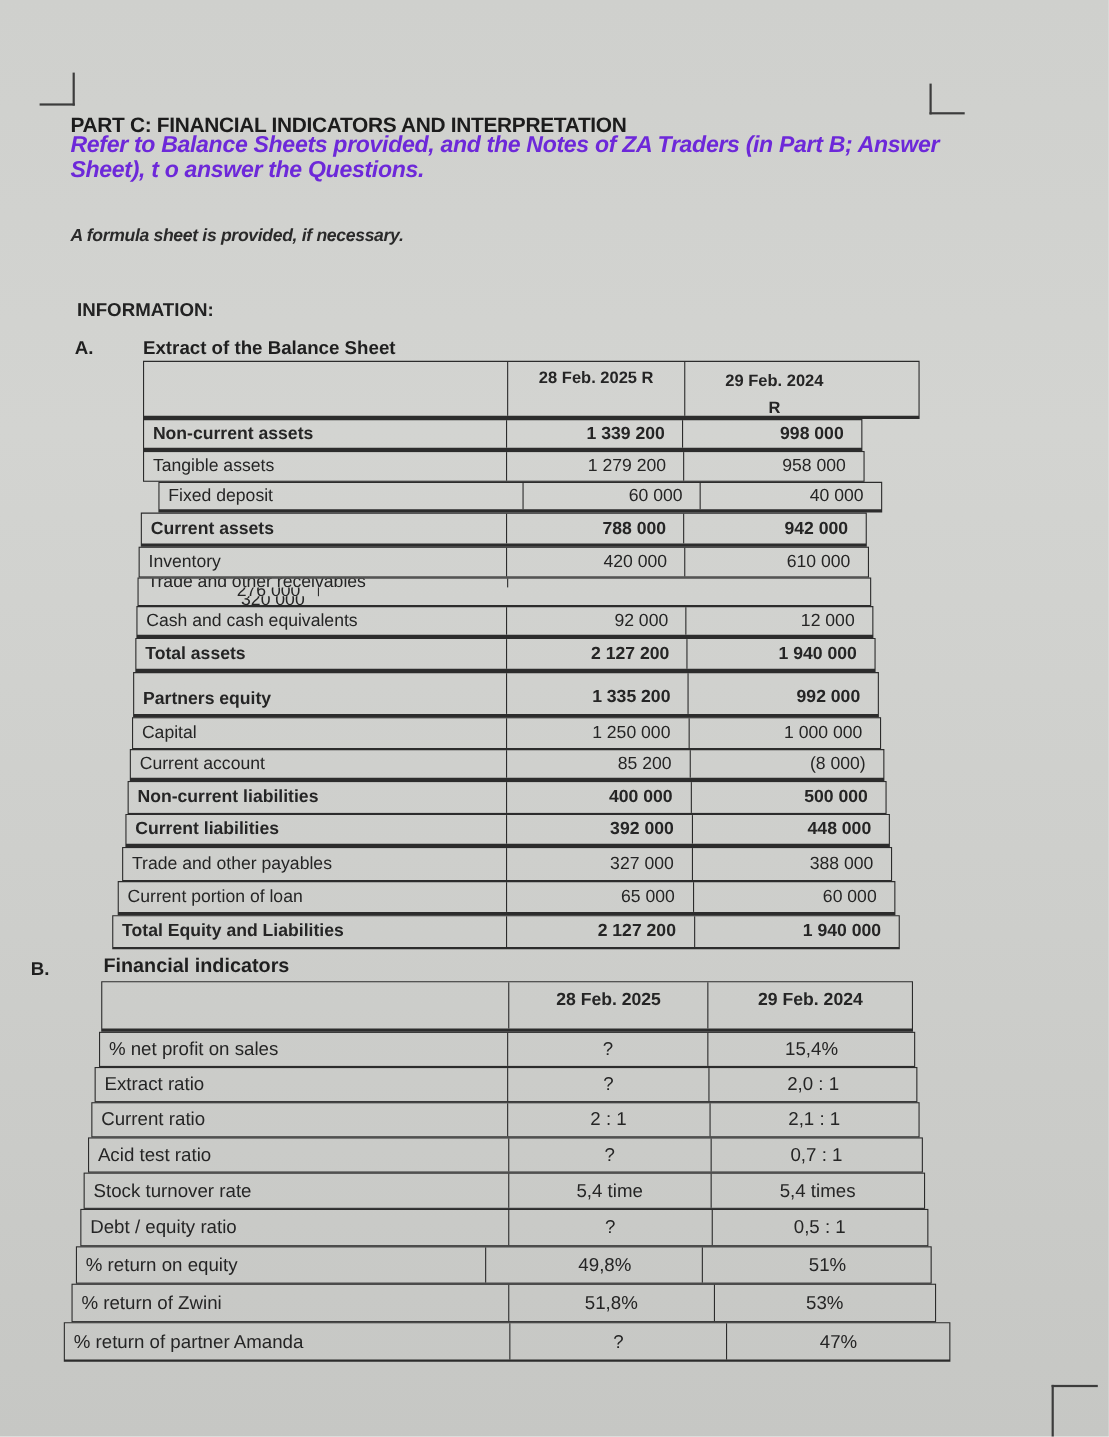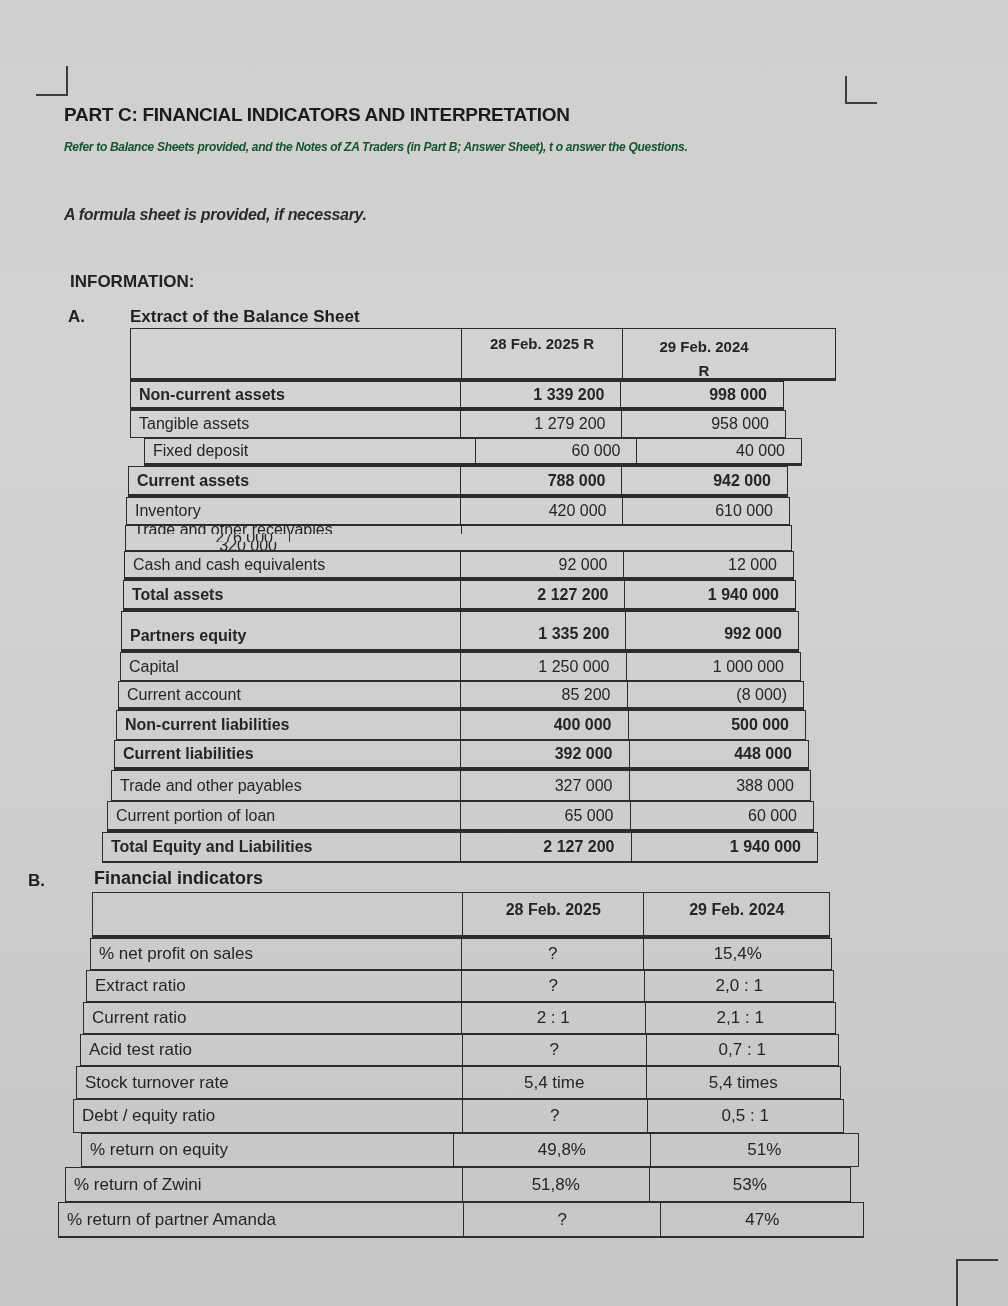--- a/index.html
+++ b/index.html
@@ -9,21 +9,21 @@
     font-family: "Liberation Sans", sans-serif; color: #1f1f1f;
   }
   .page { position: absolute; left: 0; top: 0; width: 1008px; height: 1306px; }
   .corner { position: absolute; border-color: #3c3c3c; border-style: solid; border-width: 0; }
   .corner.tl { left: 36px; top: 66px; width: 30px; height: 28px; border-right-width: 2px; border-bottom-width: 2px; }
   .corner.tr { left: 845px; top: 76px; width: 30px; height: 26px; border-left-width: 2px; border-bottom-width: 2px; }
   .corner.br { left: 956px; top: 1259px; width: 40px; height: 46px; border-left-width: 2px; border-top-width: 2px; }
 
   .txt { position: absolute; white-space: nowrap; }
   .title { left: 64px; top: 104px; font-size: 19px; font-weight: bold; letter-spacing: -0.3px; color: #1c1c1c; }
-  .intro { left: 64px; top: 136px; font-size: 12px; font-weight: bold; font-style: italic; line-height: 23px; color: #14532d; letter-spacing: -0.3px; white-space: normal; width: 800px; }
+  .intro { left: 64px; top: 120px; font-size: 21px; font-weight: bold; font-style: italic; line-height: 23px; color: #6d28d9; letter-spacing: -0.3px; white-space: normal; width: 800px; }
   .formula { left: 64px; top: 206px; font-size: 16px; font-weight: bold; font-style: italic; color: #2a2a2a; letter-spacing: -0.3px; }
   .info { left: 70px; top: 272px; font-size: 17px; font-weight: bold; color: #222; }
   .secA-letter { left: 68px; top: 307px; font-size: 17px; font-weight: bold; }
   .secA-title { left: 130px; top: 307px; font-size: 17px; font-weight: bold; }
   .secB-letter { left: 28px; top: 871px; font-size: 17px; font-weight: bold; }
   .secB-title { left: 94px; top: 868px; font-size: 18px; font-weight: bold; }
 
   
   .row { position: absolute; display: flex; box-sizing: border-box; border: 1.5px solid #2c2c2c; border-top-width: 1px; }
   .row .c { box-sizing: border-box; display: flex; align-items: center; font-size: 16px; color: #252525; border-right: 1.5px solid #2c2c2c; padding: 0 8px; overflow: hidden; white-space: nowrap; }
@@ -177,21 +177,21 @@
     <div class="row" style="left:76px; top:1066px; width:765px; height:33px;">
       <div class="c lbl" style="width:387px; font-size:17px;">Stock turnover rate</div>
       <div class="c ctr" style="width:184px; font-size:17px;">5,4 time</div>
       <div class="c ctr" style="width:194px; font-size:17px;">5,4 times</div>
     </div>
     <div class="row" style="left:73px; top:1099px; width:771px; height:34px;">
       <div class="c lbl" style="width:390px; font-size:17px;">Debt / equity ratio</div>
       <div class="c ctr" style="width:185px; font-size:17px;">?</div>
       <div class="c ctr" style="width:196px; font-size:17px;">0,5 : 1</div>
     </div>
-    <div class="row" style="left:81px; top:1133px; width:778px; height:34px;gap:20px;">
+    <div class="row" style="left:69px; top:1133px; width:778px; height:34px;gap:20px;">
       <div class="c lbl" style="width:394px; font-size:17px;">% return on equity</div>
       <div class="c ctr" style="width:186px; font-size:17px;">49,8%</div>
       <div class="c ctr" style="width:198px; font-size:17px;">51%</div>
     </div>
     <div class="row" style="left:65px; top:1167px; width:786px; height:35px;">
       <div class="c lbl" style="width:398px; font-size:17px;">% return of Zwini</div>
       <div class="c ctr" style="width:187px; font-size:17px;">51,8%</div>
       <div class="c ctr" style="width:201px; font-size:17px;">53%</div>
     </div>
     <div class="row" style="left:58px; top:1202px; width:806px; height:36px; border-bottom-width:2.5px;">

